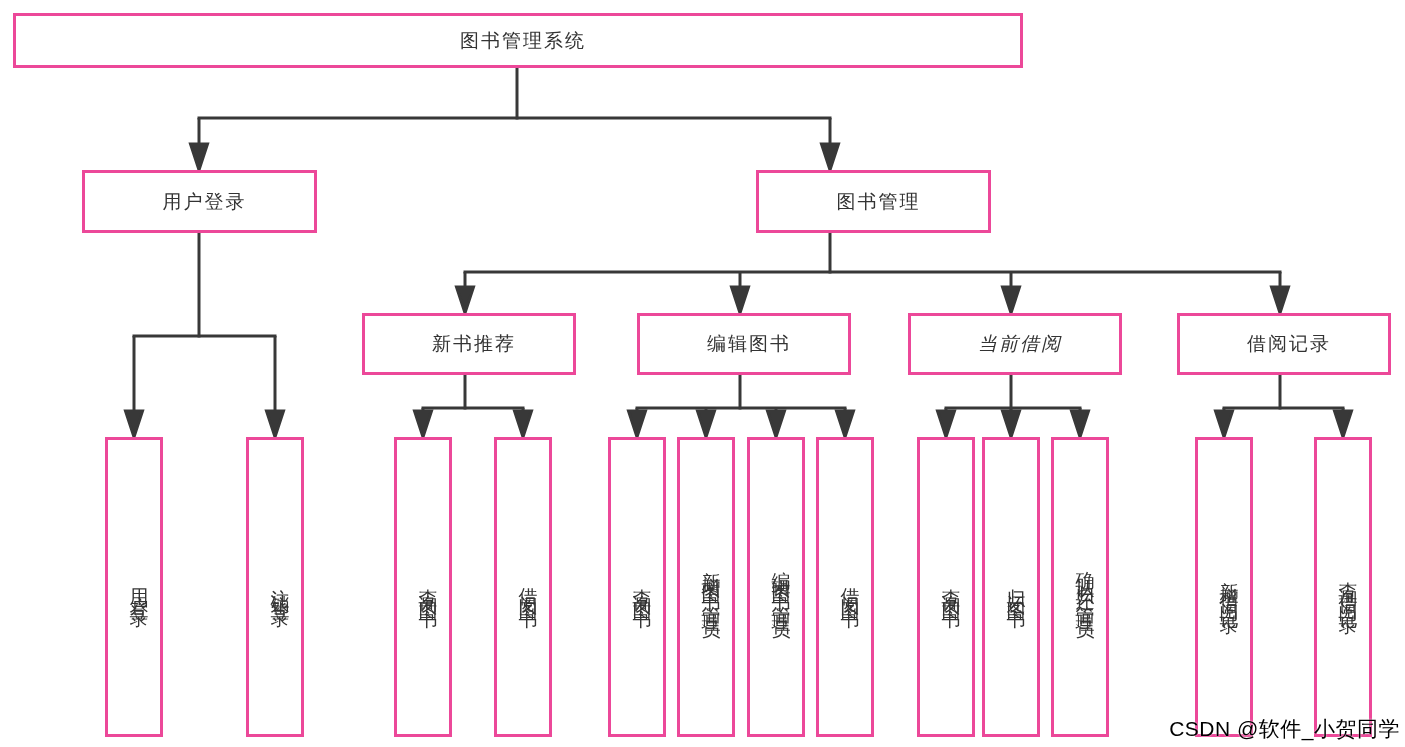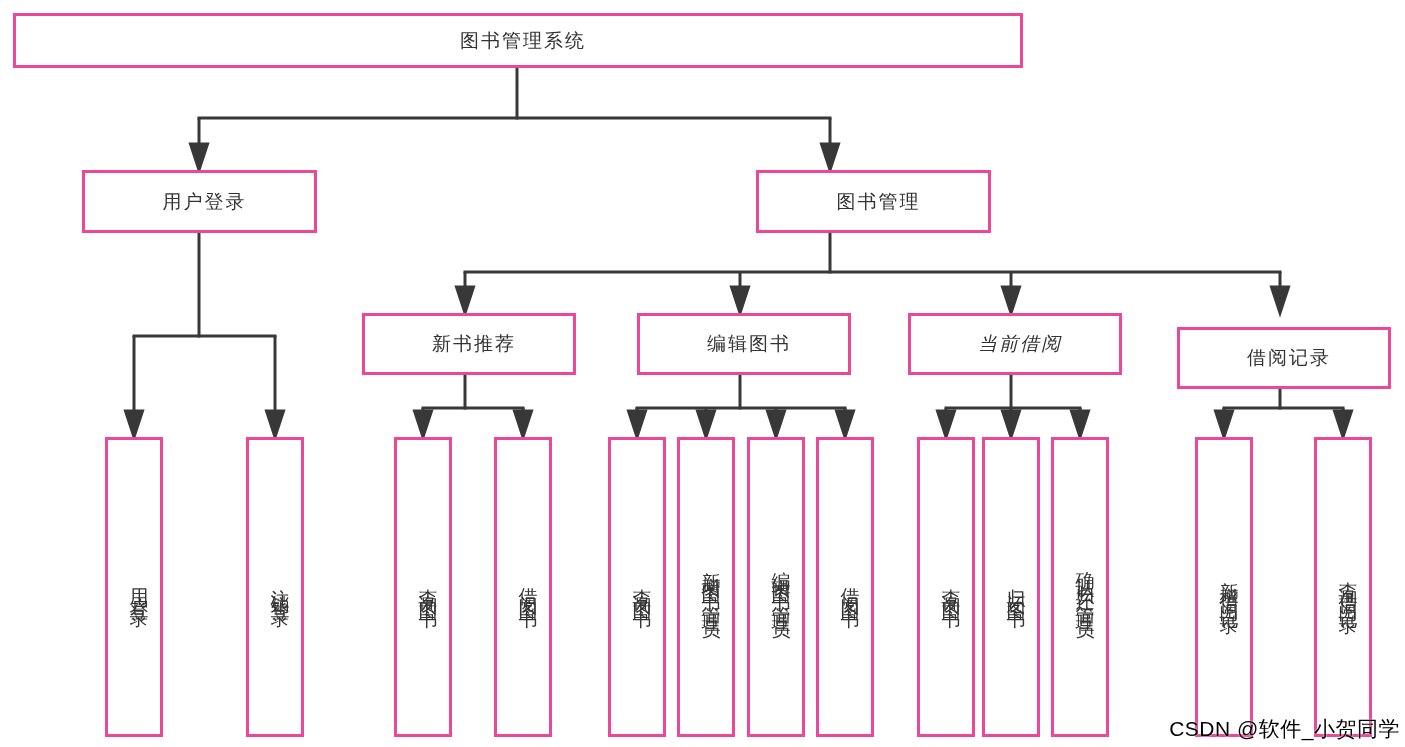--- a/index.html
+++ b/index.html
@@ -135,21 +135,21 @@
   </svg>
 
   <div class="node root-box">图书管理系统</div>
 
   <div class="node l2-box" style="left:82px;">用户登录</div>
   <div class="node l2-box" style="left:712px;margin-left:44px;">图书管理</div>
 
   <div class="node l3-box" style="left:362px;">新书推荐</div>
   <div class="node l3-box" style="left:637px;">编辑图书</div>
   <div class="node l3-box" style="left:908px;font-style:italic;">当前借阅</div>
-  <div class="node l3-box" style="left:1177px;margin-top:14px;">借阅记录</div>
+  <div class="node l3-box" style="left:1177px;">借阅记录</div>
 
   <div class="node leaf-box" style="left:105px;">用户登录</div>
   <div class="node leaf-box" style="left:246px;">注销登录</div>
 
   <div class="node leaf-box" style="left:394px;">查询图书</div>
   <div class="node leaf-box" style="left:494px;">借阅图书</div>
 
   <div class="node leaf-box" style="left:608px;">查询图书</div>
   <div class="node leaf-box" style="left:677px;">新增图书（管理员）</div>
   <div class="node leaf-box" style="left:747px;">编辑图书（管理员）</div>

